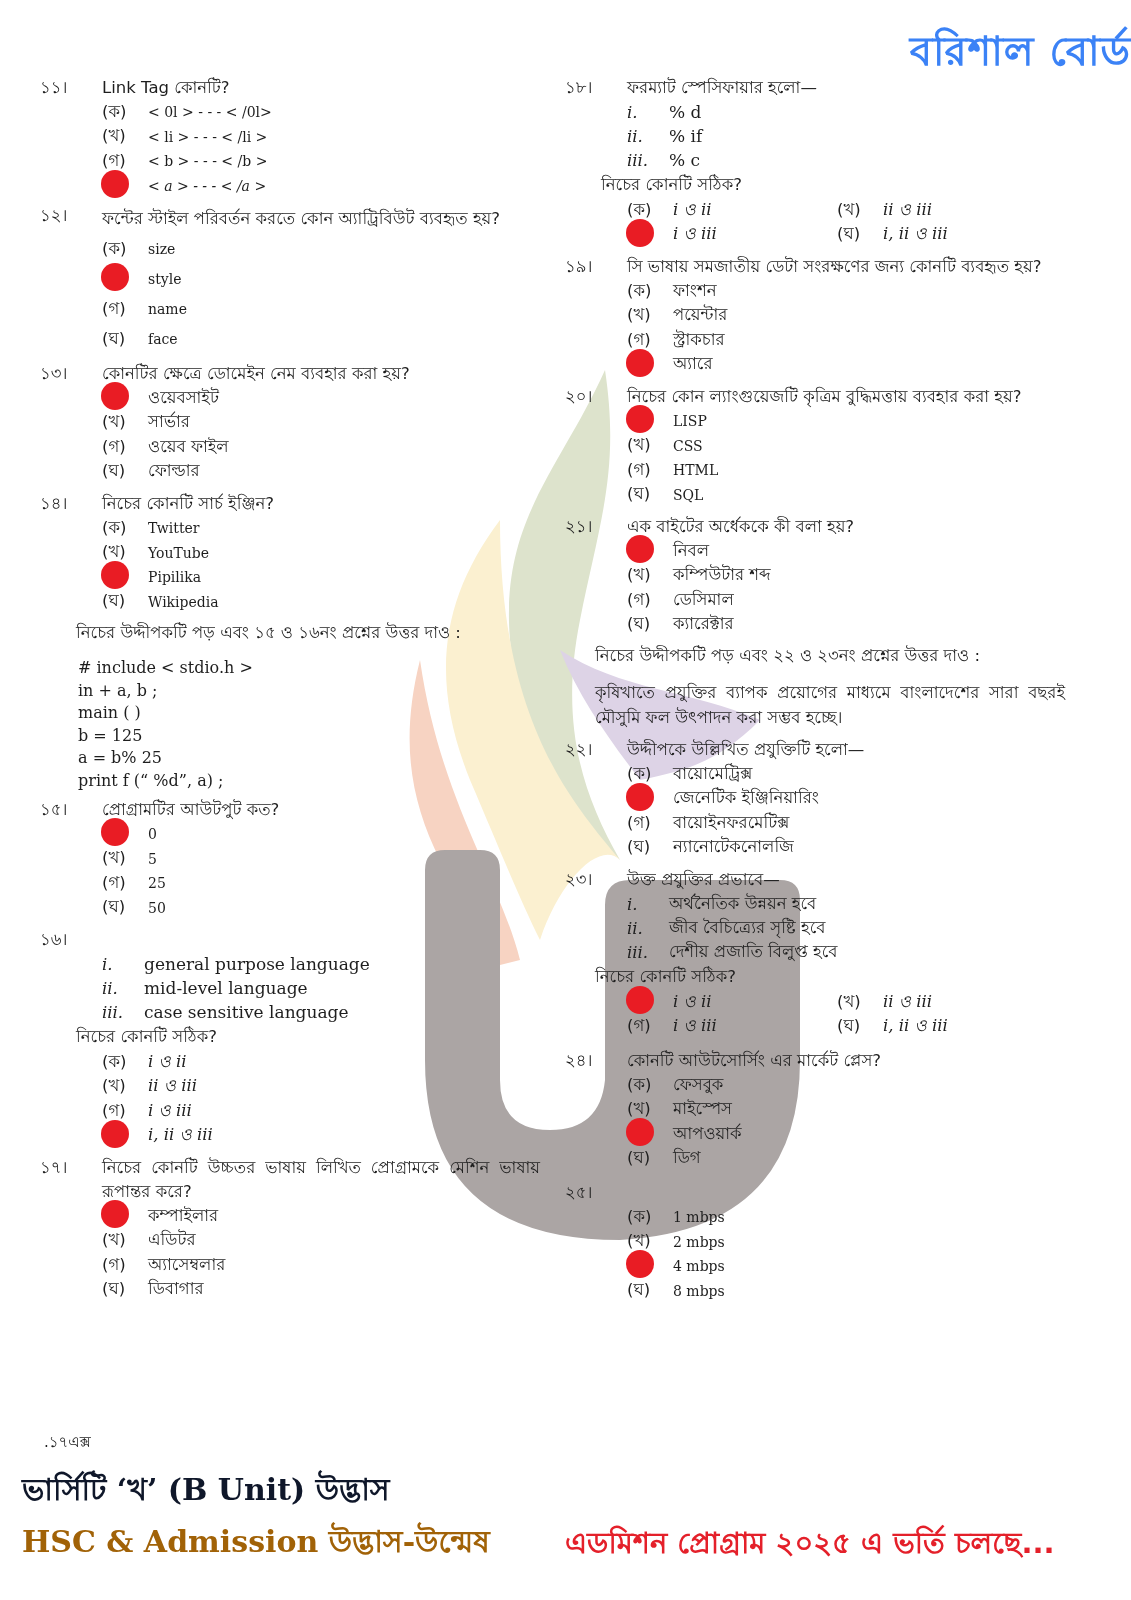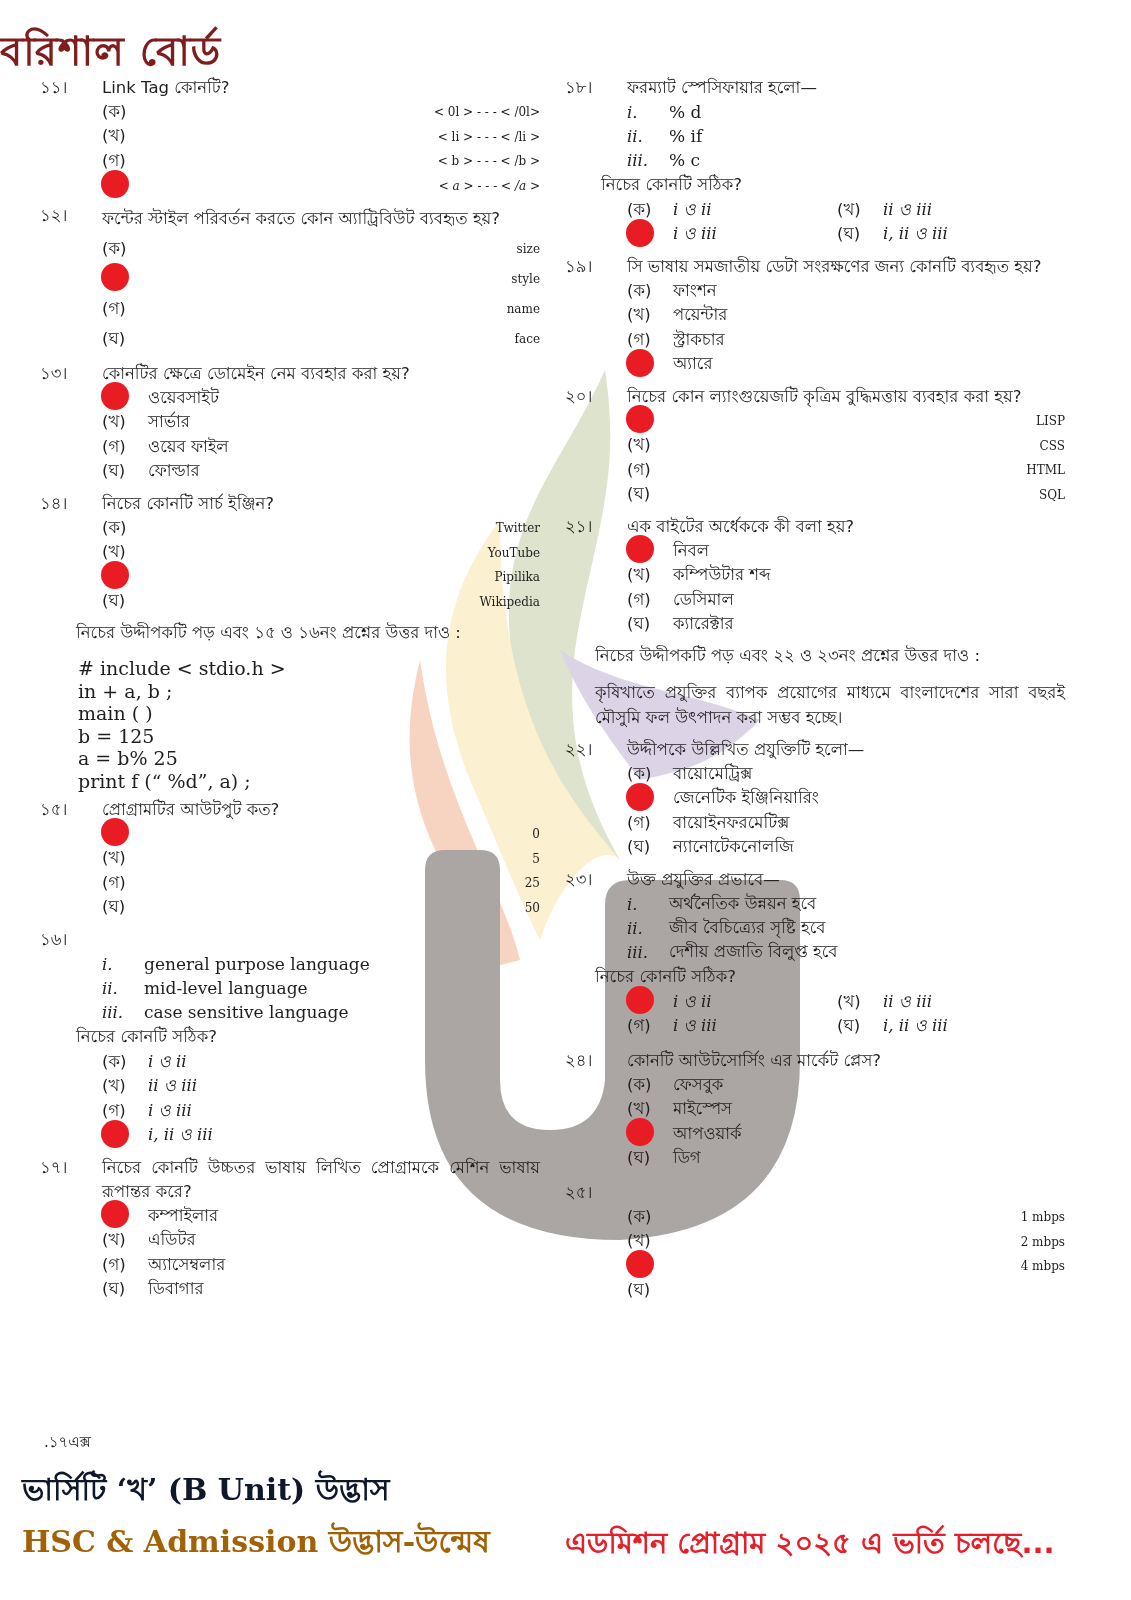--- a/index.html
+++ b/index.html
@@ -1,49 +1,49 @@
 <!DOCTYPE html>
 <html><head>
 <meta charset="utf-8">
 <style>
   * { box-sizing: border-box; margin: 0; padding: 0; }
   html, body { width: 1131px; height: 1600px; background: #ffffff; overflow: hidden; }
   body { position: relative; font-family: "DejaVu Sans", sans-serif; color: #1e1e1e; }
 
   .watermark { position: absolute; left: 0; top: 0; width: 1131px; height: 1600px; z-index: 0; pointer-events: none; }
 
-  .title { position: absolute; top: 20px; left: 0; width: 1131px; text-align: left;
-           font-family: "DejaVu Sans", sans-serif; font-weight: bold; font-size: 40px; color: #7f1d1d; z-index: 2; letter-spacing: 1px; }
+  .title { position: absolute; top: 20px; left: 0; width: 1131px; text-align: right;
+           font-family: "DejaVu Sans", sans-serif; font-weight: bold; font-size: 40px; color: #3b82f6; z-index: 2; letter-spacing: 1px; }
 
   .col { position: absolute; z-index: 2; }
   .col-left { left: 40px; top: 76px; width: 500px; }
   .col-right { left: 565px; top: 76px; width: 500px; }
 
   .q { position: relative; margin-bottom: 6px; }
   .qline { display: flex; font-size: 16.5px; line-height: 24px; }
   .qnum { width: 62px; flex: 0 0 62px; }
   .qtext { flex: 1; text-align: justify; }
 
   .opt { display: flex; align-items: center; height: 24.5px; font-size: 16.5px; margin-left: 62px; }
   .opt .lab { width: 46px; flex: 0 0 46px; }
   .opt .txt { flex: 1; }
-  .opt.latin .txt { font-family: "DejaVu Serif", serif; font-size: 12px; text-align: right; }
+  .opt.latin .txt { font-family: "DejaVu Serif", serif; font-size: 14px; }
   .dot { width: 28px; height: 28px; border-radius: 50%; background: #e91c24; display: inline-block; margin-left: -1px; }
 
   .roman { display: flex; font-size: 16.5px; height: 24px; align-items: center; margin-left: 62px; }
   .roman .rn { width: 42px; font-style: italic; font-family: "DejaVu Serif", serif; }
   .roman .rt.latin { font-family: "DejaVu Serif", serif; font-size: 17px; }
 
   .sub { font-size: 16.5px; margin-left: 36px; height: 26px; line-height: 26px; }
   .grid2 { display: grid; grid-template-columns: 210px 200px; margin-left: 62px; }
   .grid2 .opt { margin-left: 0; }
   .it { font-style: italic; font-family: "DejaVu Serif", serif; }
 
   .stim-head { font-size: 16.5px; margin: 6px 0 10px 36px; }
-  .code { margin-left: 38px; font-family: "DejaVu Serif", serif; font-size: 19px; line-height: 22.5px; margin-bottom: 6px; }
+  .code { margin-left: 38px; font-family: "DejaVu Serif", serif; font-size: 16px; line-height: 22.5px; margin-bottom: 6px; }
   .para { font-size: 16.5px; line-height: 25px; margin: 0 0 8px 30px; text-align: justify; }
 
   .footnote { position: absolute; left: 44px; top: 1430px; font-size: 15px; z-index: 2; }
   .foot1 { position: absolute; left: 22px; top: 1466px; font-family: "DejaVu Serif", serif; font-weight: bold; font-size: 30px; color: #0f172a; z-index: 2; }
   .foot2 { position: absolute; left: 22px; top: 1518px; font-family: "DejaVu Serif", serif; font-weight: bold; font-size: 30px; color: #a16207; z-index: 2; }
   .foot3 { position: absolute; left: 565px; top: 1520px; font-family: "DejaVu Sans", sans-serif; font-weight: bold; font-size: 29px; color: #e4202a; z-index: 2; }
 </style>
 </head>
 <body>
 
@@ -451,20 +451,21 @@
     <div class="opt latin">
         <span class="lab">(খ)</span>
         <span class="txt">2 mbps</span>
       </div>
     <div class="opt latin">
         <span class="lab"><span class="dot"></span></span>
         <span class="txt">4 mbps</span>
       </div>
     <div class="opt latin">
         <span class="lab">(ঘ)</span>
+        <span class="txt">8 mbps</span>
       </div>
   </div>
 </div>
 
 <div class="footnote">.১৭এক্স</div>
 <div class="foot1">ভার্সিটি ‘খ’ (B Unit) উদ্ভাস</div>
 <div class="foot2">HSC &amp; Admission উদ্ভাস-উন্মেষ</div>
 <div class="foot3">এডমিশন প্রোগ্রাম ২০২৫ এ ভর্তি চলছে...</div>
 
 </body></html>

